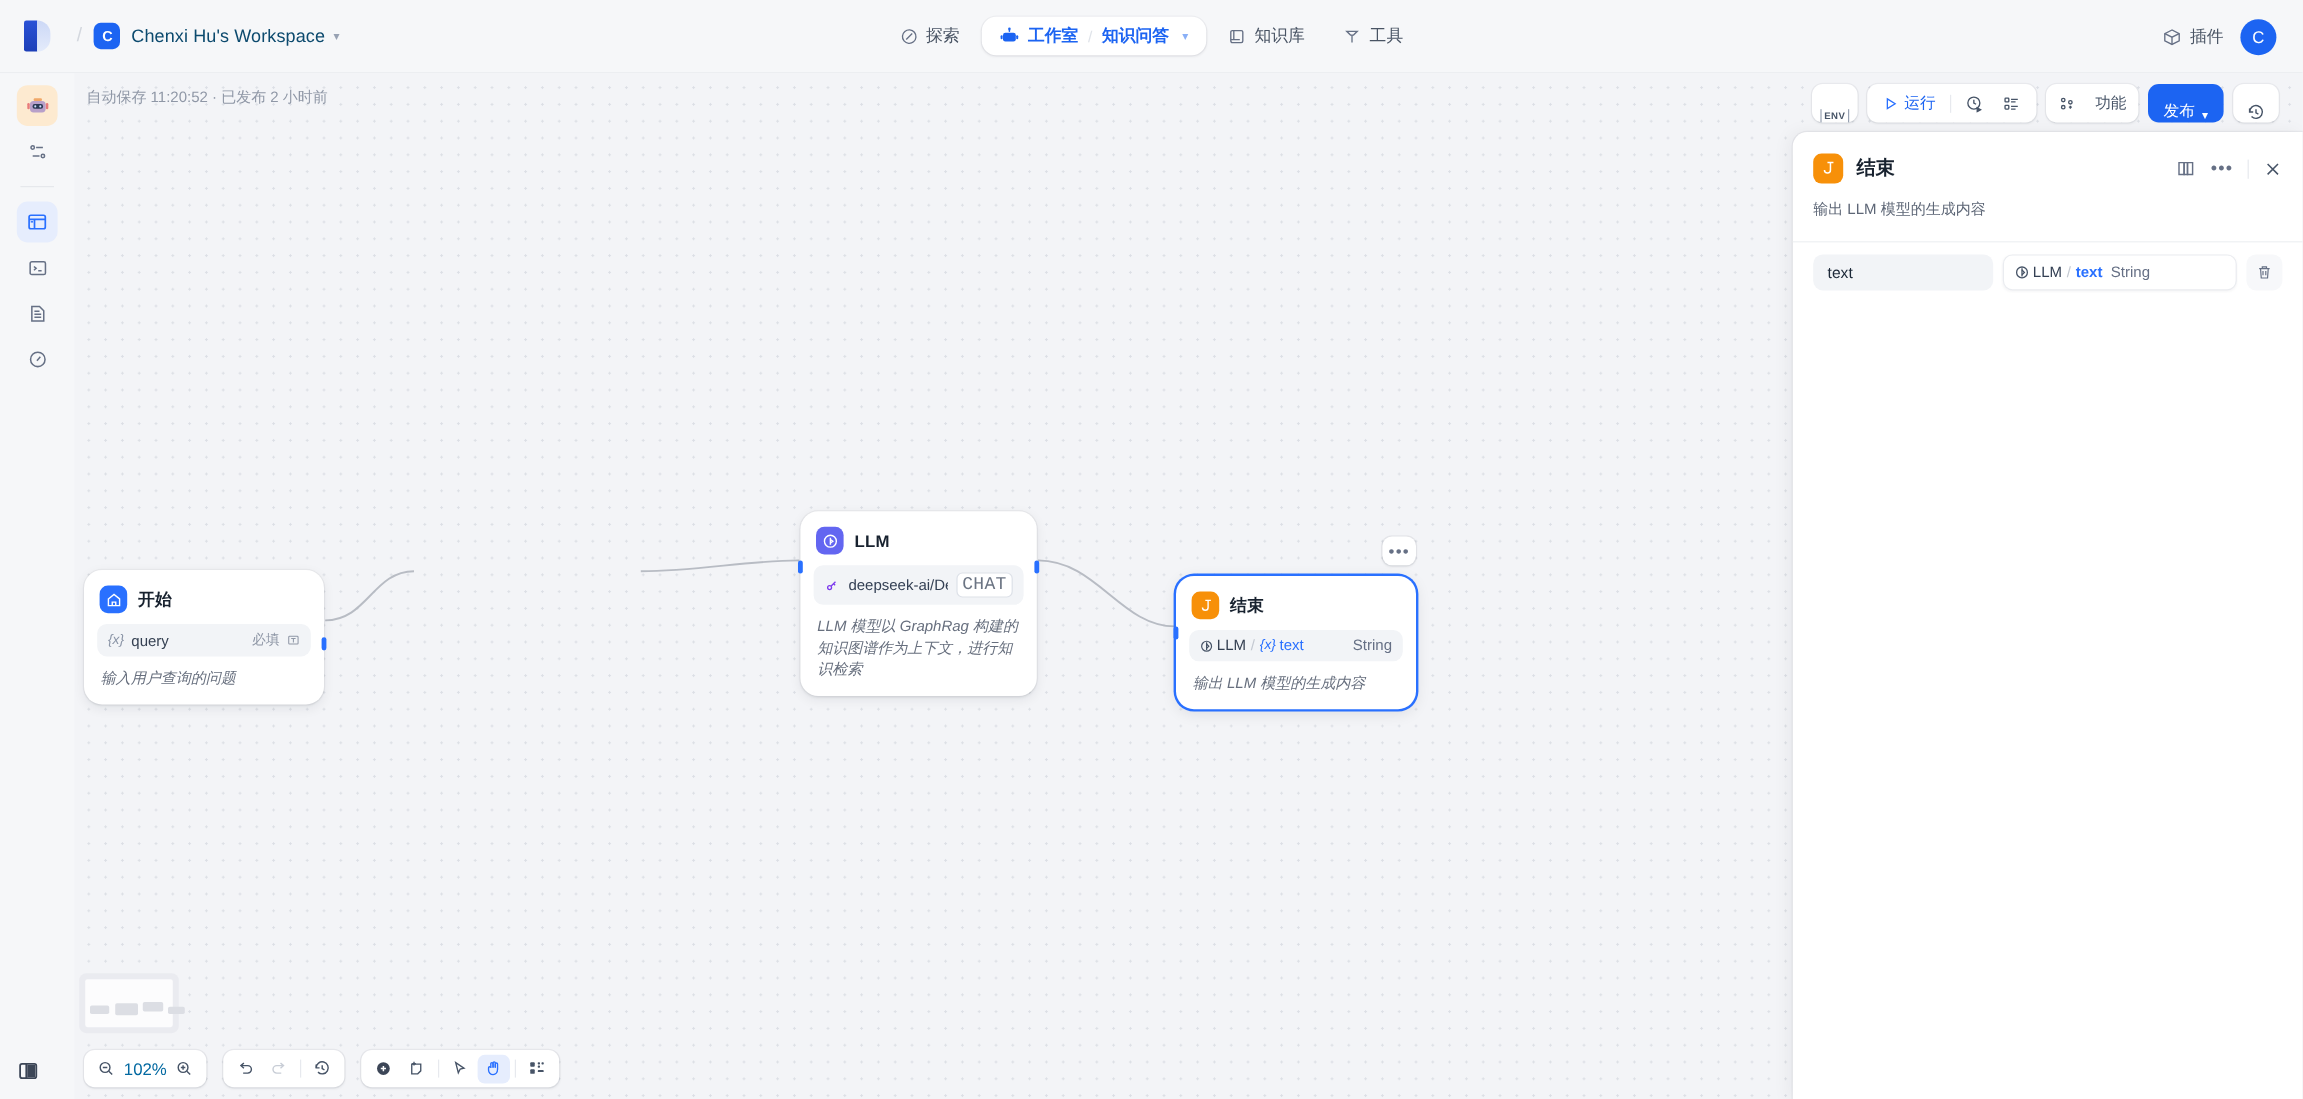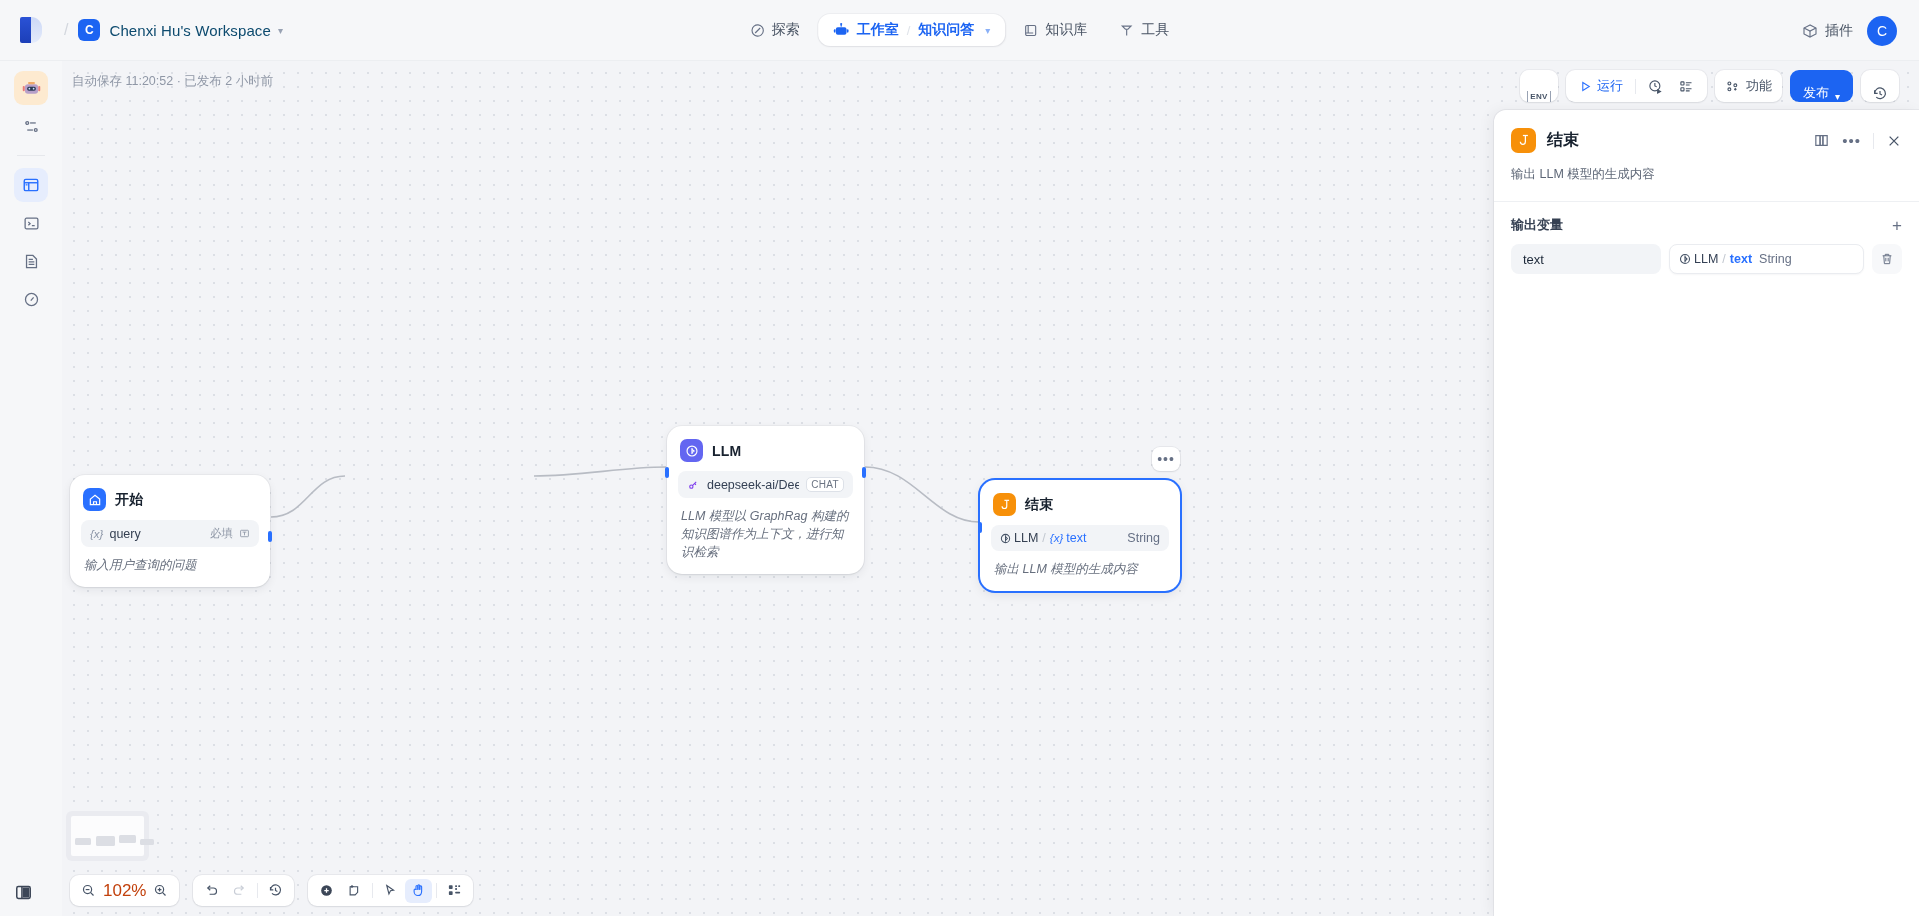--- a/index.html
+++ b/index.html
@@ -90,21 +90,21 @@
   }
   .autosave{
     position:absolute;left:10px;top:12px;font-size:12.5px;color:#8f97a6;
   }
 
   
   .ctrlbar{
     position:absolute; right:20px; top:9px; display:flex; align-items:center; gap:8px;
   }
   .cbtn{
-    height:32px;background:#fff;border-radius:9px;display:flex;align-items:center;gap:6px;
+    height:32px;background:#fff;border-radius:9px;display:flex;align-items:center;gap:16px;
     padding:0 10px;box-shadow:0 1px 2px rgba(16,24,40,.07),0 0 0 1px rgba(16,24,40,.045);
     font-size:13px;color:#475467;cursor:pointer;
   }
   .cgroup{
     height:32px;background:#fff;border-radius:9px;display:flex;align-items:center;
     padding:0 6px; gap:2px;
     box-shadow:0 1px 2px rgba(16,24,40,.07),0 0 0 1px rgba(16,24,40,.045);
   }
   .cg-item{display:flex;align-items:center;gap:5px;padding:4px 7px;border-radius:7px;
     font-size:13px;color:#1c64f2;cursor:pointer;}
@@ -155,22 +155,22 @@
     padding:2px 4px;margin-right:6px;flex:none;
   }
   .url{font-size:12px;color:#344054;line-height:1.33;word-break:break-all;}
   .retry{background:#f2f4f7;border-radius:8px;padding:6px 9px;font-size:12.5px;color:#8a93a3;margin-top:6px;}
 
   
   #node-llm{ left:605px; top:365px; width:197px; }
   .model-chip{display:flex;align-items:center;gap:7px;}
   .model-name{font-size:12.5px;color:#344054;white-space:nowrap;overflow:hidden;}
   .chat-tag{
-    margin-left:auto;border:1px solid #dde1e8;border-radius:5px;font-size:10px;color:#6b7483;
-    padding:1px 4px;letter-spacing:.3px;background:#fff;
+    margin-left:auto;border:1px solid #dde1e8;border-radius:5px;font-size:15px;color:#6b7483;
+    padding:1px 4px;letter-spacing:.3px;background:#fff;font-family:Liberation Mono, monospace;
   }
 
   
   #node-end{ left:918px; top:419px; width:200px; }
   .end-row{display:flex;align-items:center;justify-content:space-between;}
   .end-left{display:flex;align-items:center;gap:3px;font-size:12.5px;}
   .blue{color:#2970ff;}
   .gray-sep{color:#c3c8d1;margin:0 1px;}
   .typ{font-size:12.5px;color:#667085;}
   .node-more{
@@ -194,21 +194,21 @@
   
   .bottombar{ position:absolute; left:8px; bottom:10px; display:flex; align-items:center; gap:14px; }
   .bgroup{
     height:31px;background:#fff;border-radius:9px;display:flex;align-items:center;padding:0 5px;gap:1px;
     box-shadow:0 1px 2px rgba(16,24,40,.07),0 0 0 1px rgba(16,24,40,.05);
   }
   .bbtn{width:27px;height:24px;display:flex;align-items:center;justify-content:center;border-radius:6px;
     cursor:pointer;color:#475467;}
   .bbtn.on{background:#e6edfd;color:#2970ff;}
   .bbtn.dim{color:#c8cdd6;}
-  .zoomlvl{font-size:17px;color:#c2410c;min-width:36px;text-align:right;}
+  .zoomlvl{font-size:14px;color:#0369a1;min-width:36px;text-align:right;}
   .bsep{width:1px;height:15px;background:#e7e9ee;margin:0 3px;}
 
   
   .panel{
     position:absolute;right:0;top:110px;width:425px;height:806px;background:#fff;
     border-radius:12px 0 0 0;
     box-shadow:0 0 0 1px rgba(16,24,40,.05),-4px 0 14px rgba(16,24,40,.05);
   }
   .panel-head{display:flex;align-items:center;padding:18px 17px 0 17px;gap:11px;}
   .panel-icon{width:25px;height:25px;border-radius:7px;background:#f79009;display:flex;align-items:center;justify-content:center;}
@@ -673,24 +673,20 @@
         <span>
           <svg width="16" height="16" viewBox="0 0 24 24" fill="none" stroke="#475467" stroke-width="1.9">
             <path d="M5.5 5.5 18.5 18.5M18.5 5.5 5.5 18.5"></path>
             </svg>
         </span>
       </div>
     </div>
     <div class="panel-desc">输出 LLM 模型的生成内容</div>
     <div class="panel-divider"></div>
 
-    <div class="sec-head">
-      <span class="sec-title">输出变量</span>
-      <span class="plus">+</span>
-    </div>
 
     <div class="var-line">
       <div class="var-key">text</div>
       <div class="var-val">
         <span style="display:inline-flex;">
           <svg width="12" height="12" viewBox="0 0 24 24" fill="none" stroke="#475467" stroke-width="2.2">
             <circle cx="12" cy="12" r="9"></circle>
               <path d="M12 5v14"></path>
               <path d="M12 8 16 12 12 16"></path>
             </svg>

